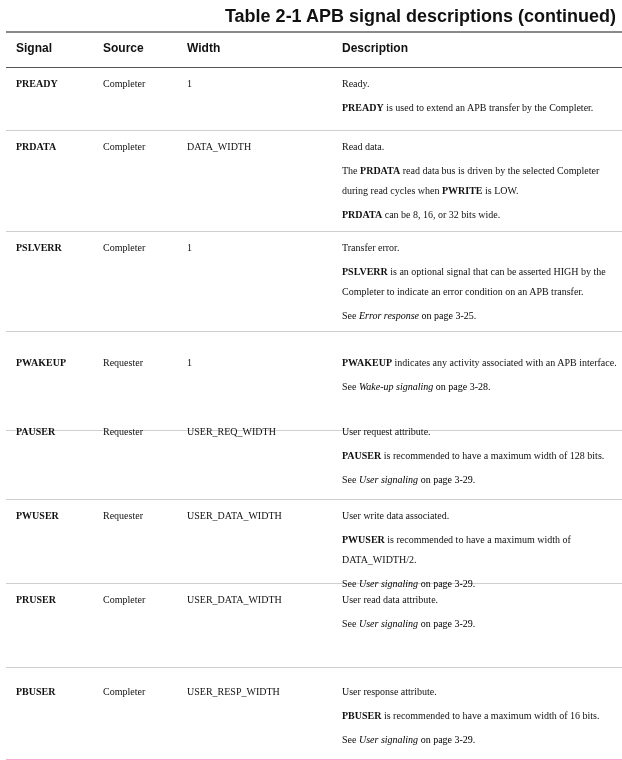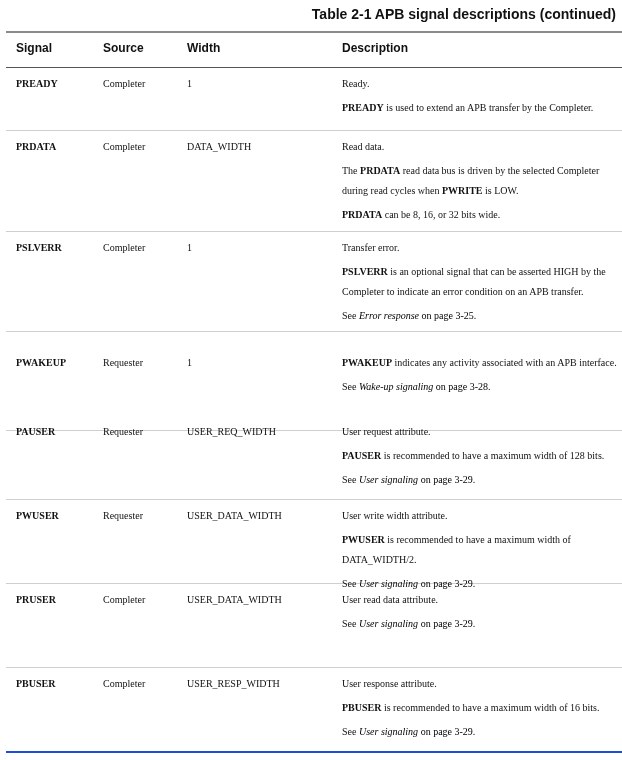--- a/index.html
+++ b/index.html
@@ -1,26 +1,26 @@
 <!DOCTYPE html>
 <html><head>
 <meta charset="utf-8">
 <style>
   html, body { margin:0; padding:0; background:#fff; }
   body { width:622px; height:760px; position:relative; overflow:hidden;
          font-family:"Liberation Serif", serif; color:#111; }
   .caption { position:absolute; right:6px; top:6px; font-family:"Liberation Sans", sans-serif;
-             font-weight:bold; font-size:14px; color:#111; }
+             font-weight:bold; font-size:18px; color:#111; }
   .rule-top { position:absolute; left:6px; right:0; top:31px; height:0; border-top:2px solid #8a8a8a; }
   .hdr { position:absolute; left:0; right:0; top:33px; height:34px; font-family:"Liberation Sans", sans-serif;
          font-weight:bold; font-size:12px; }
   .hdr span { position:absolute; top:8px; }
   .rule-hdr { position:absolute; left:6px; right:0; top:67px; border-top:1.5px solid #555; }
   .row { position:absolute; left:6px; right:0; border-bottom:1px solid #cfcfcf; font-size:10px; }
-  .row.last { border-bottom:2px solid #1d4ed8; }
+  .row.last { border-bottom:2px solid #f9a8d4;margin-top:8px; }
   .c { position:absolute; top:6px; line-height:20px; }
   .c-sig { left:10px; font-weight:bold; }
   .c-src { left:97px; }
   .c-wid { left:181px; }
   .c-desc { left:336px; width:280px; }
   .c-desc p { margin:0 0 4px 0; line-height:20px; }
   .link { color:#000000; }
   .link i { font-style:italic; }
   b { font-weight:bold; }
 </style>
@@ -84,21 +84,21 @@
         <p>User request attribute.</p>
         <p><b>PAUSER</b> is recommended to have a maximum width of 128 bits.</p>
         <p>See <span class="link"><i>User signaling</i> on page 3-29</span>.</p>
       </div>
     </div>
     <div class="row" style="top: 500px; height: 83px;">
       <div class="c c-sig">PWUSER</div>
       <div class="c c-src">Requester</div>
       <div class="c c-wid">USER_DATA_WIDTH</div>
       <div class="c c-desc">
-        <p>User write width attribute.</p>
+        <p>User write data associated.</p>
         <p><b>PWUSER</b> is recommended to have a maximum width of DATA_WIDTH/2.</p>
         <p>See <span class="link"><i>User signaling</i> on page 3-29</span>.</p>
       </div>
     </div>
     <div class="row" style="top: 584px; height: 83px;">
       <div class="c c-sig">PRUSER</div>
       <div class="c c-src">Completer</div>
       <div class="c c-wid">USER_DATA_WIDTH</div>
       <div class="c c-desc">
         <p>User read data attribute.</p>

